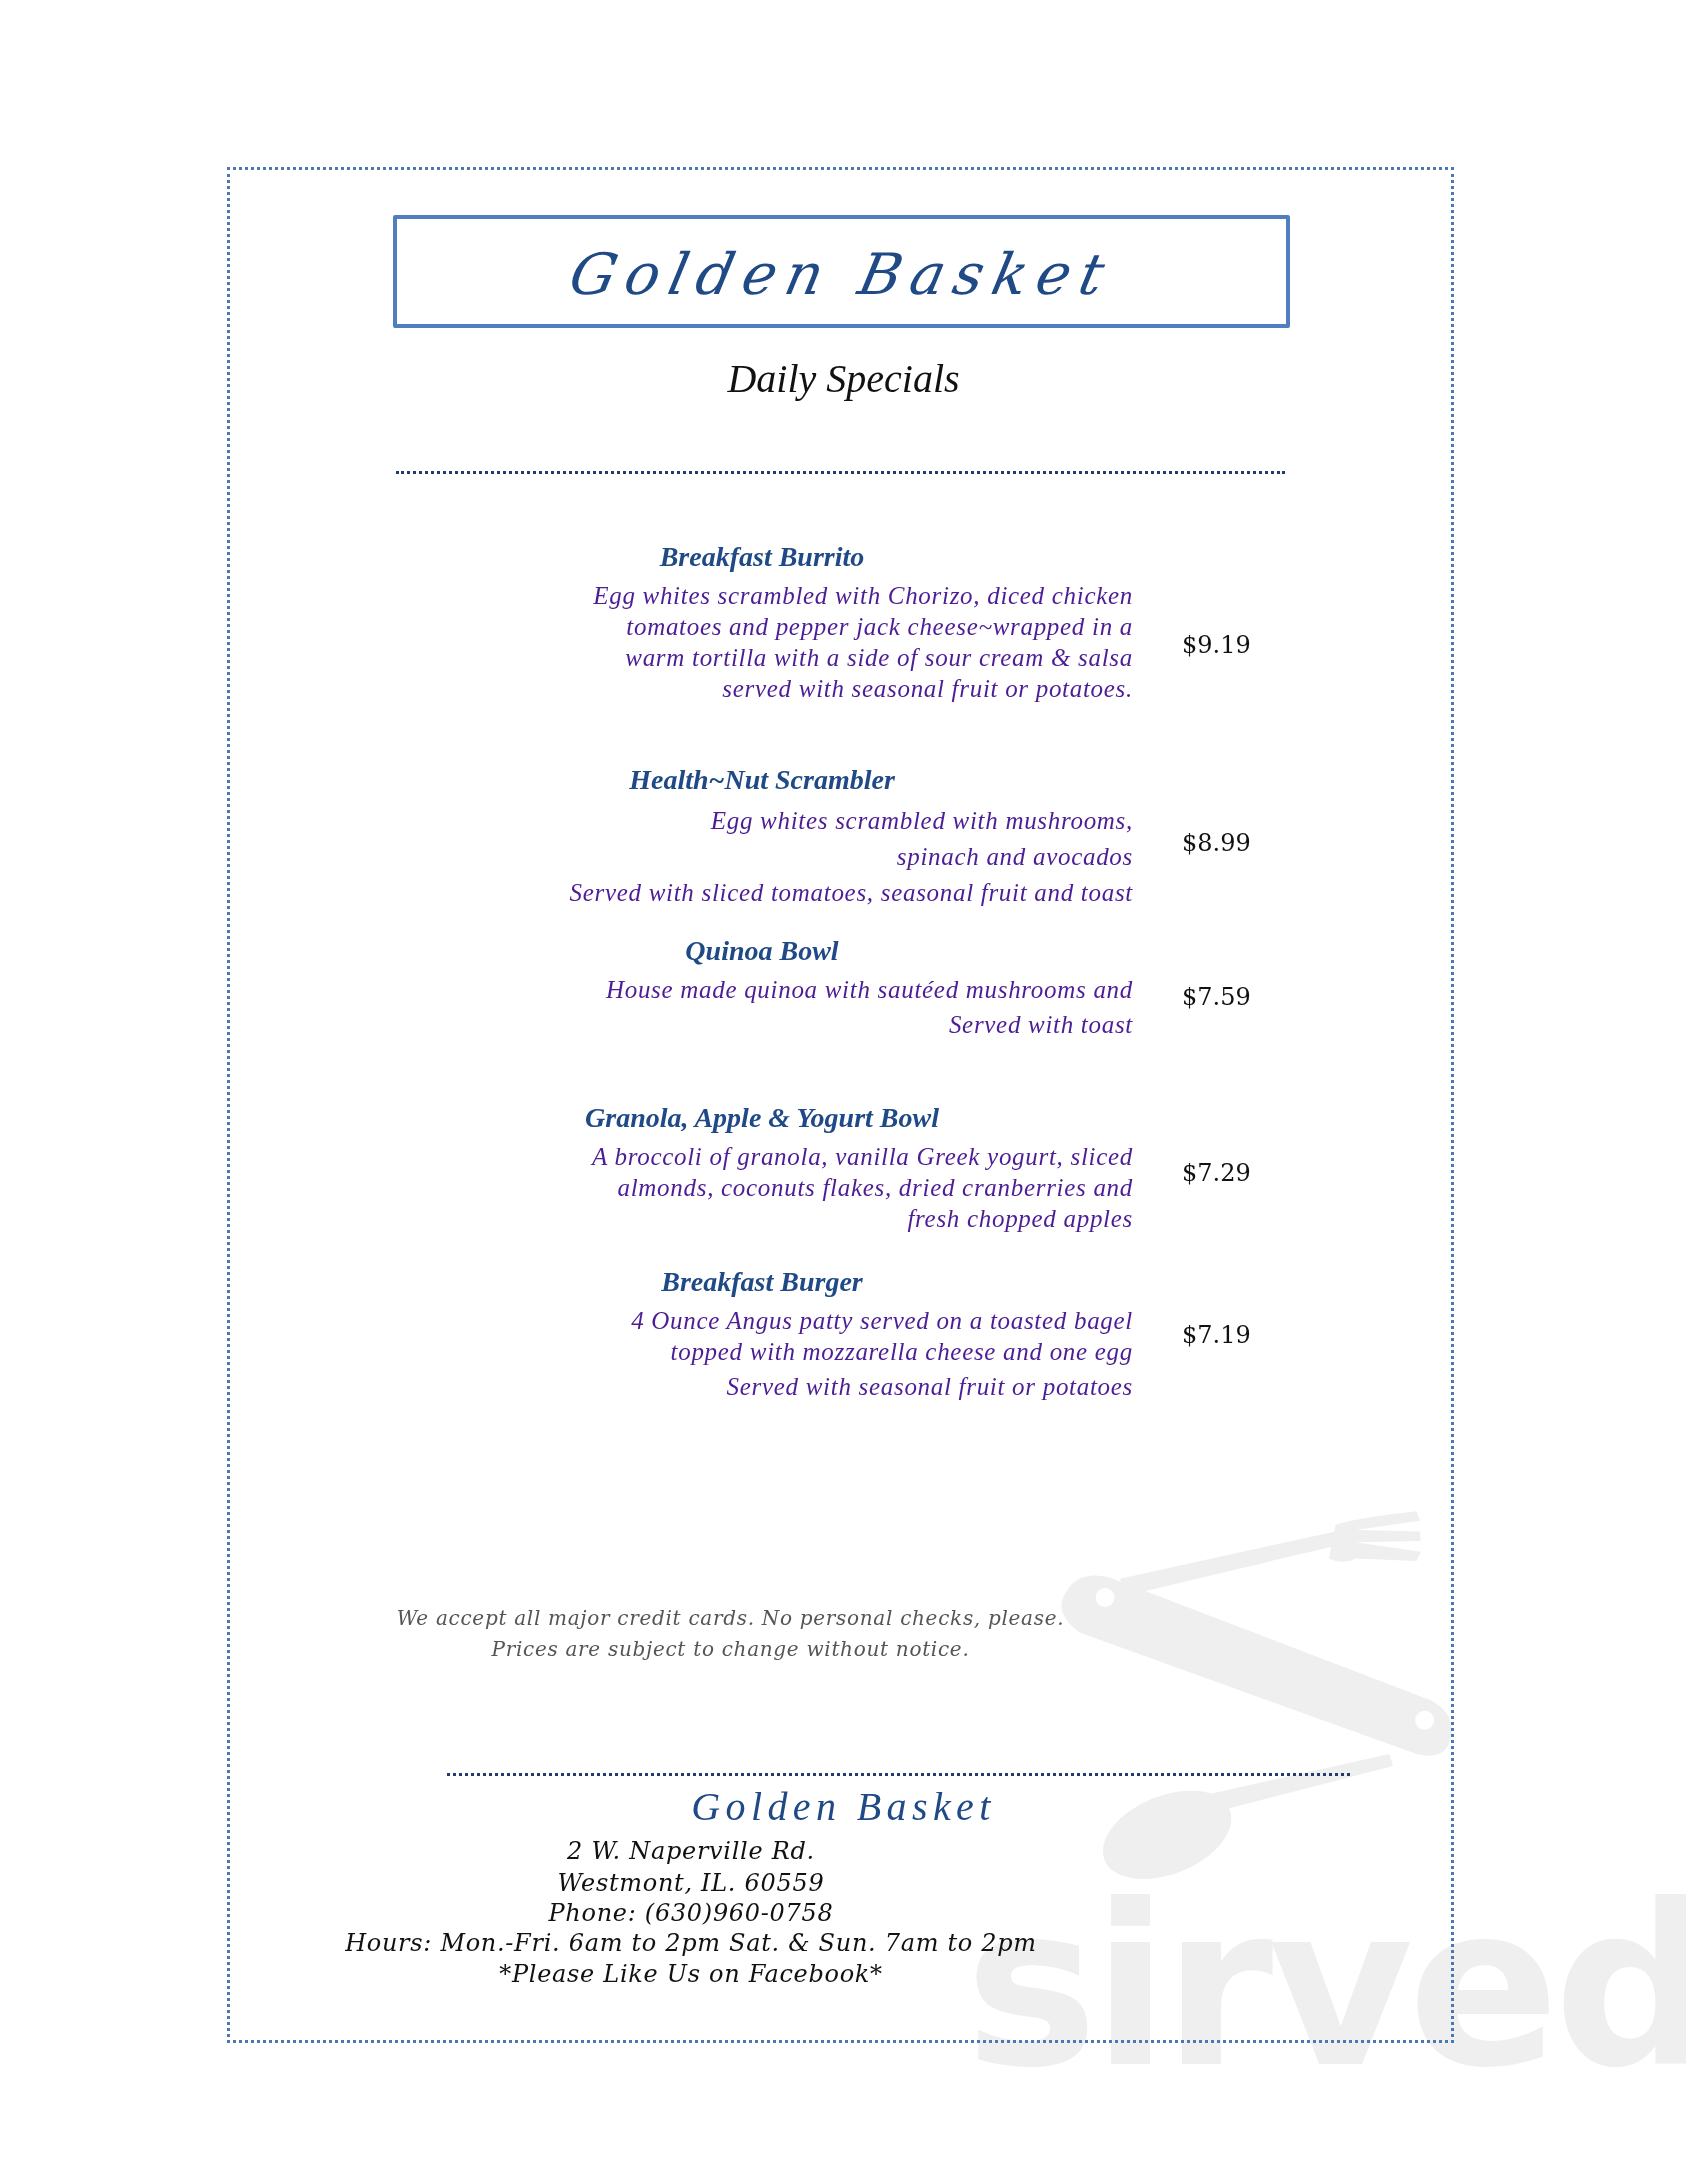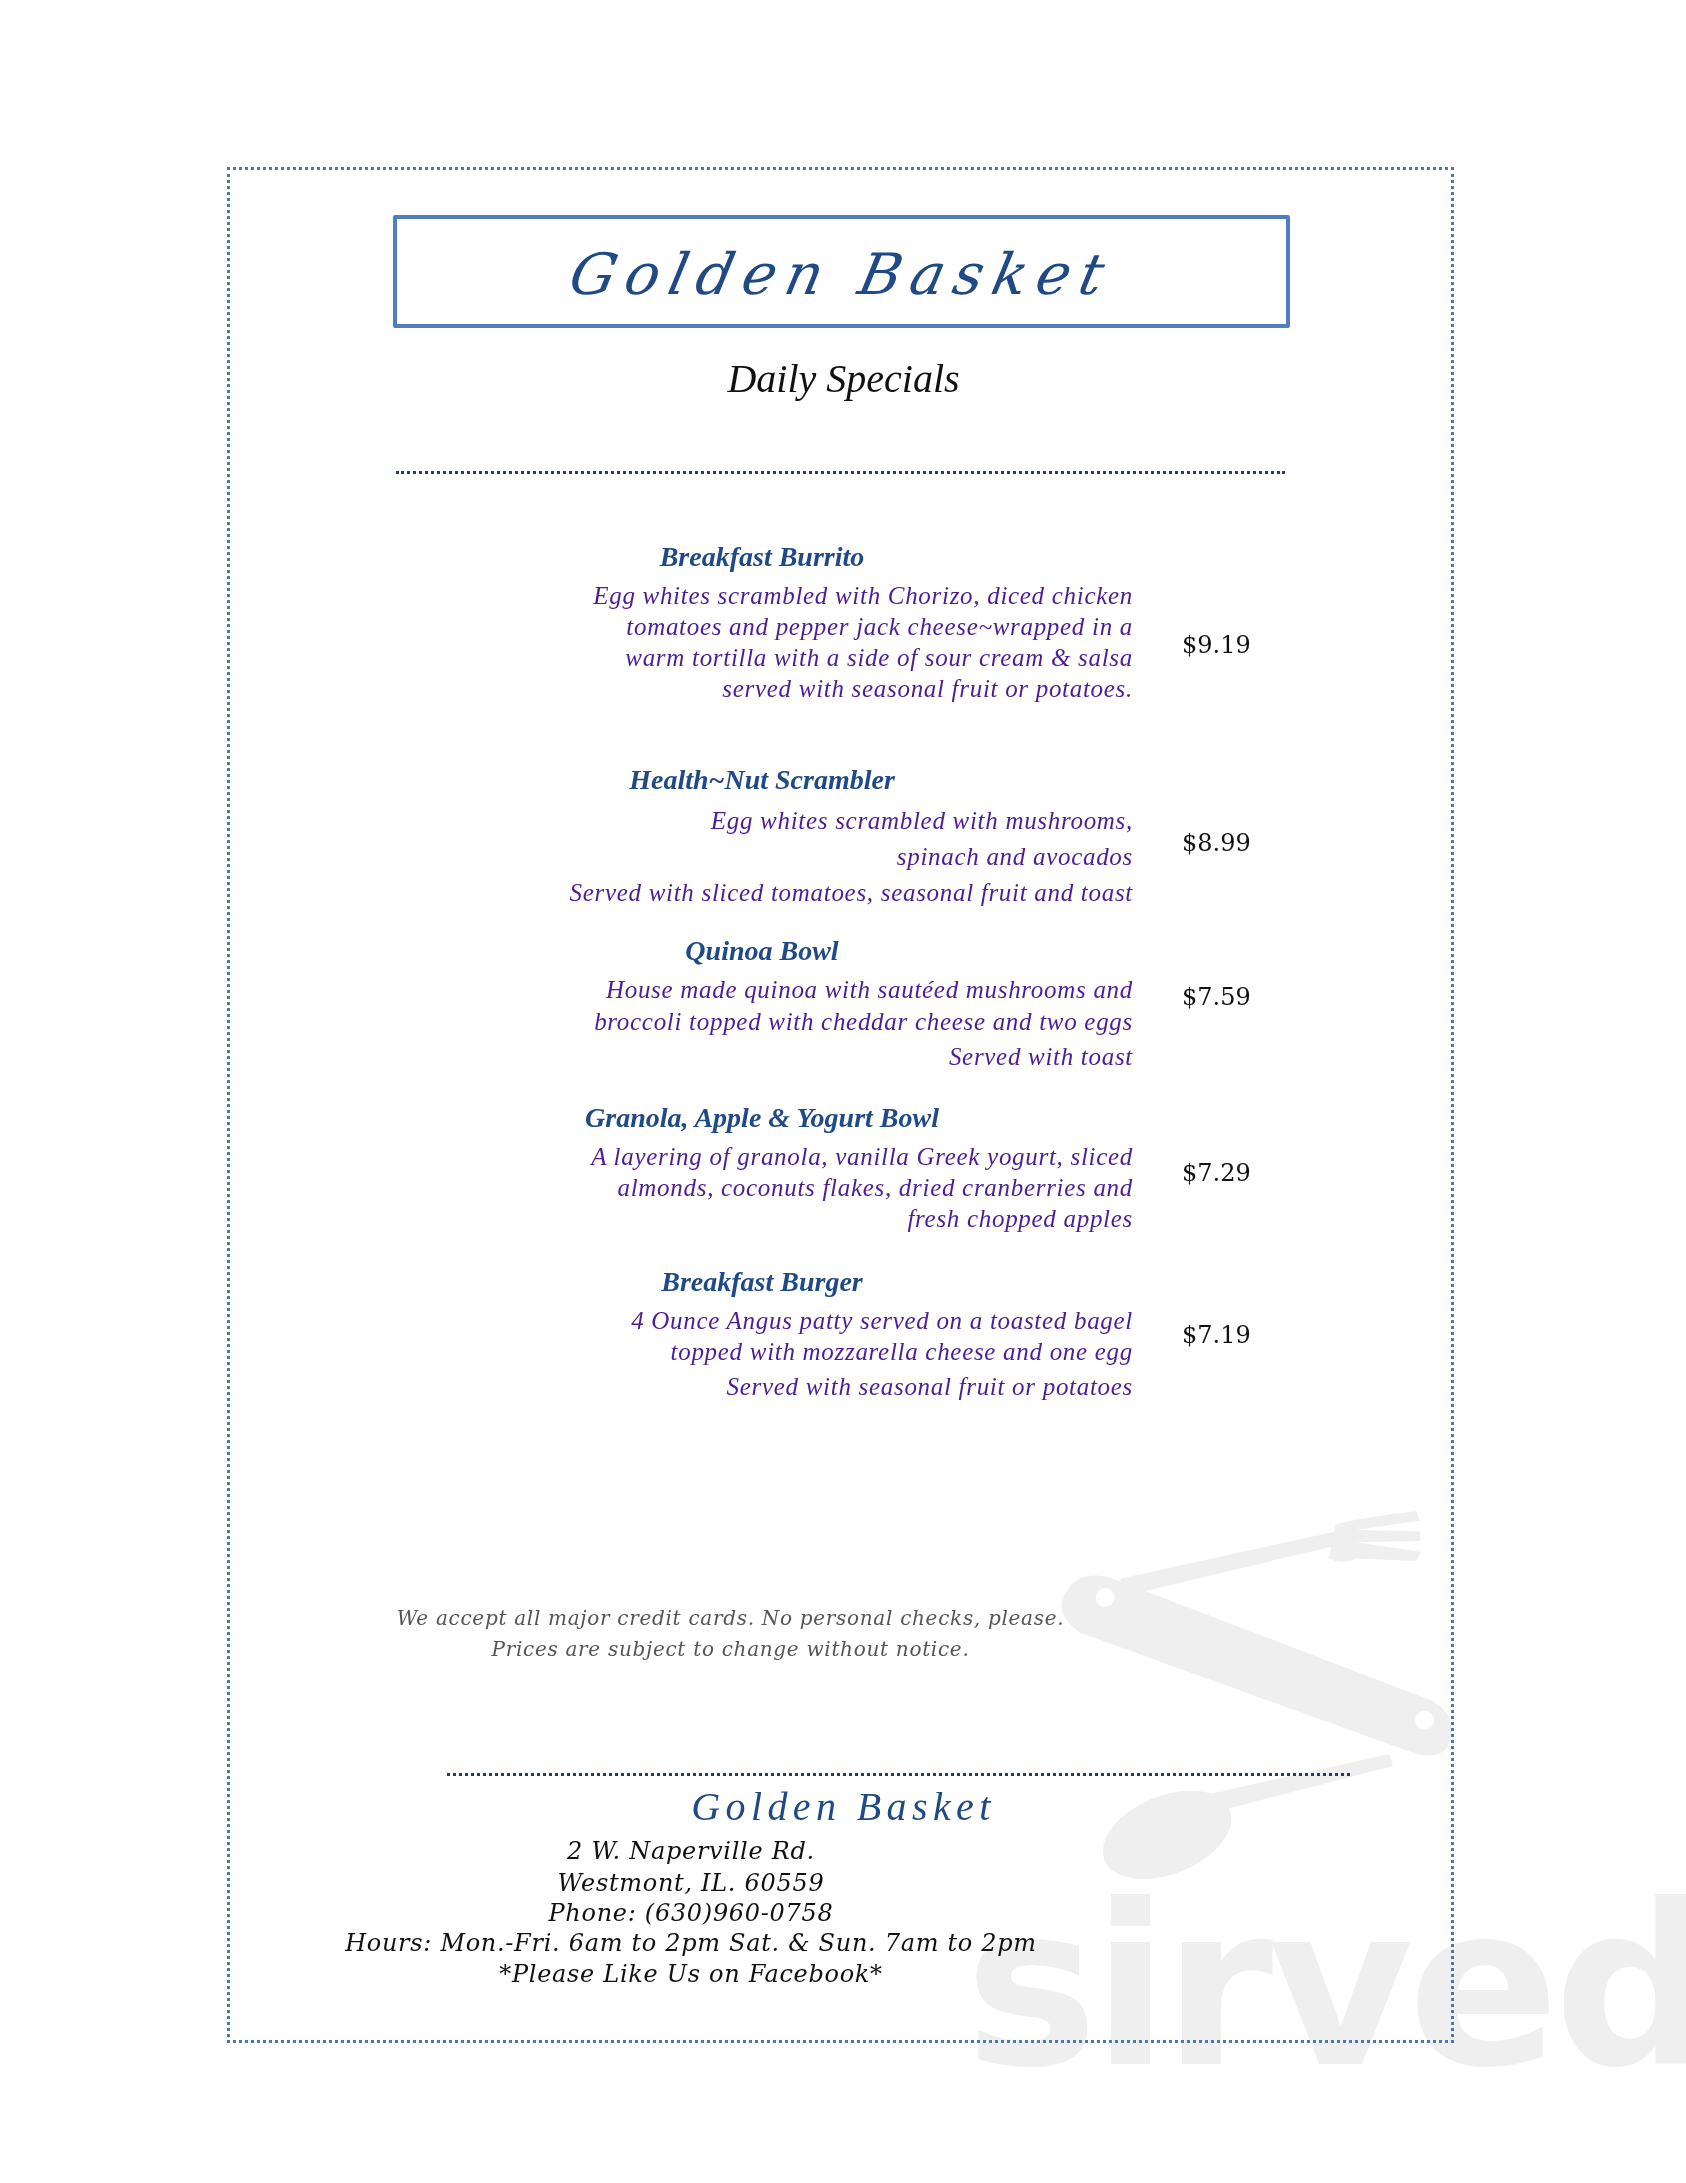--- a/index.html
+++ b/index.html
@@ -80,30 +80,29 @@
     <span class="line">spinach and avocados</span>
     <span class="line">Served with sliced tomatoes, seasonal fruit and toast</span>
   </div>
   <div class="item-price" style="top:65px;">$8.99</div>
 </div>
 
 <div class="menu-item" style="top:934px;">
   <div class="item-name" style="top:0;">Quinoa Bowl</div>
   <div class="item-desc" style="top:40px; line-height:32px;">
     <span class="line">House made quinoa with sautéed mushrooms and</span>
-    <span class="line">broccoli topped with cheddar cheese and two eggs</span>
     <span class="line" style="margin-top:2.7px;">Served with toast</span>
   </div>
   <div class="item-price" style="top:48px;">$7.59</div>
 </div>
 
 <div class="menu-item" style="top:1101px;">
   <div class="item-name" style="top:0;">Granola, Apple &amp;  Yogurt Bowl</div>
   <div class="item-desc" style="top:40px;">
-    <span class="line">A layering of granola, vanilla Greek yogurt, sliced</span>
+    <span class="line">A broccoli of granola, vanilla Greek yogurt, sliced</span>
     <span class="line">almonds, coconuts flakes, dried cranberries and</span>
     <span class="line">fresh chopped apples</span>
   </div>
   <div class="item-price" style="top:57px;">$7.29</div>
 </div>
 
 <div class="menu-item" style="top:1265px;">
   <div class="item-name" style="top:0;">Breakfast Burger</div>
   <div class="item-desc" style="top:40px;">
     <span class="line">4 Ounce Angus patty served on a toasted bagel</span>

